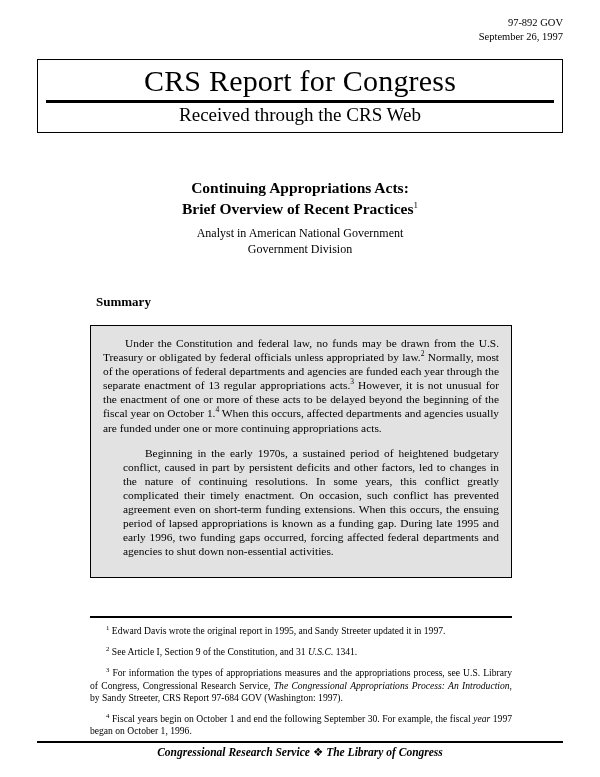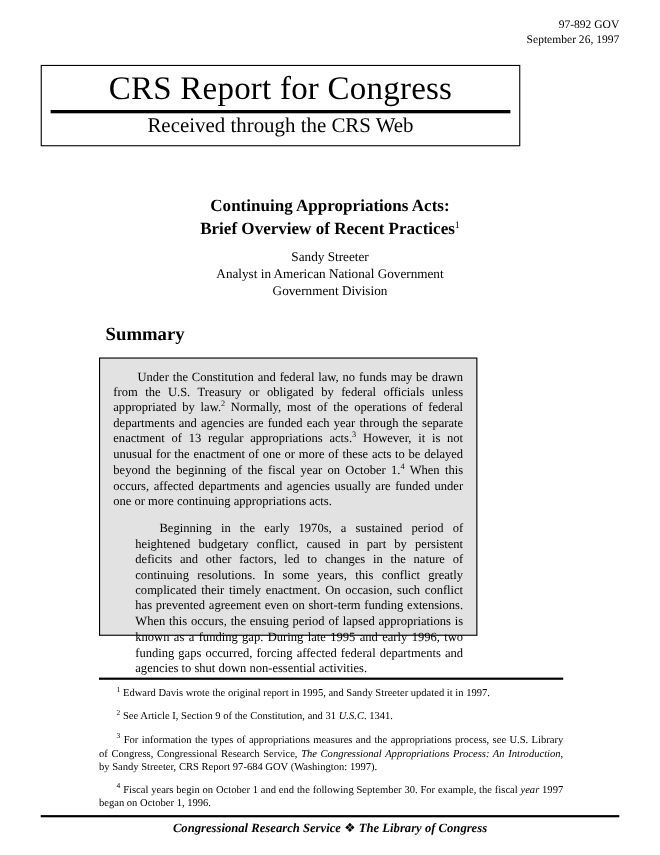--- a/index.html
+++ b/index.html
@@ -31,21 +31,21 @@
     text-align: right;
     font-size: 10.5px;
     line-height: 14px;
   }
 
   
   .masthead {
     position: absolute;
     left: 37px;
     top: 59px;
-    width: 436px;
+    width: 526px;
     height: 74px;
     border: 1.5px solid #000;
     box-sizing: border-box;
   }
   .masthead-title {
     text-align: center;
     font-size: 30px;
     line-height: 36px;
     font-weight: normal;
     letter-spacing: 0.2px;
@@ -90,28 +90,28 @@
     text-align: center;
     font-size: 12px;
     line-height: 15.5px;
   }
 
   
   .summary-heading {
     position: absolute;
     left: 96px;
     top: 294px;
-    font-size: 17px;
+    font-size: 13px;
     font-weight: bold;
   }
   .summary-box {
     position: absolute;
     left: 90px;
     top: 325px;
-    width: 344px;
+    width: 422px;
     height: 253px;
     border: 1.2px solid #000;
     background: #e2e2e2;
     box-sizing: border-box;
     padding: 10px 12px 8px 12px;
   }
   .summary-box p {
     margin: 0 0 11px 0;
     font-size: 11.4px;
     line-height: 14.1px;
@@ -199,21 +199,20 @@
     <div class="masthead-rule"></div>
     <div class="masthead-sub">Received through the CRS Web</div>
   </div>
 
   <div class="report-title">
     <div>Continuing Appropriations Acts:</div>
     <div><span>Brief Overview of Recent Practices</span><sup>1</sup></div>
   </div>
 
   <div class="author-block">
-    <div>Sandy Streeter</div>
     <div>Analyst in American National Government</div>
     <div>Government Division</div>
   </div>
 
   <div class="summary-heading">Summary</div>
 
   <div class="summary-box">
     <p><span>Under the Constitution and federal law, no funds may be drawn from the U.S. Treasury or obligated by federal officials unless appropriated by law.</span><sup>2</sup><span>  Normally, most of the operations of federal departments and agencies are funded each year through the separate enactment of 13 regular appropriations acts.</span><sup>3</sup><span>  However, it is not unusual for the enactment of one or more of these acts to be delayed beyond the beginning of the fiscal year on October 1.</span><sup>4</sup><span>  When this occurs, affected departments and agencies usually are funded under one or more continuing appropriations acts.</span></p>
     <p>Beginning in the early 1970s, a sustained period of heightened budgetary conflict, caused in part by persistent deficits and other factors, led to changes in the nature of continuing resolutions.  In some years, this conflict greatly complicated their timely enactment.  On occasion, such conflict has prevented agreement even on short-term funding extensions.  When this occurs, the ensuing period of lapsed appropriations is known as a funding gap.  During late 1995 and early 1996, two funding gaps occurred, forcing affected federal departments and agencies to shut down non-essential activities.</p>
   </div>

